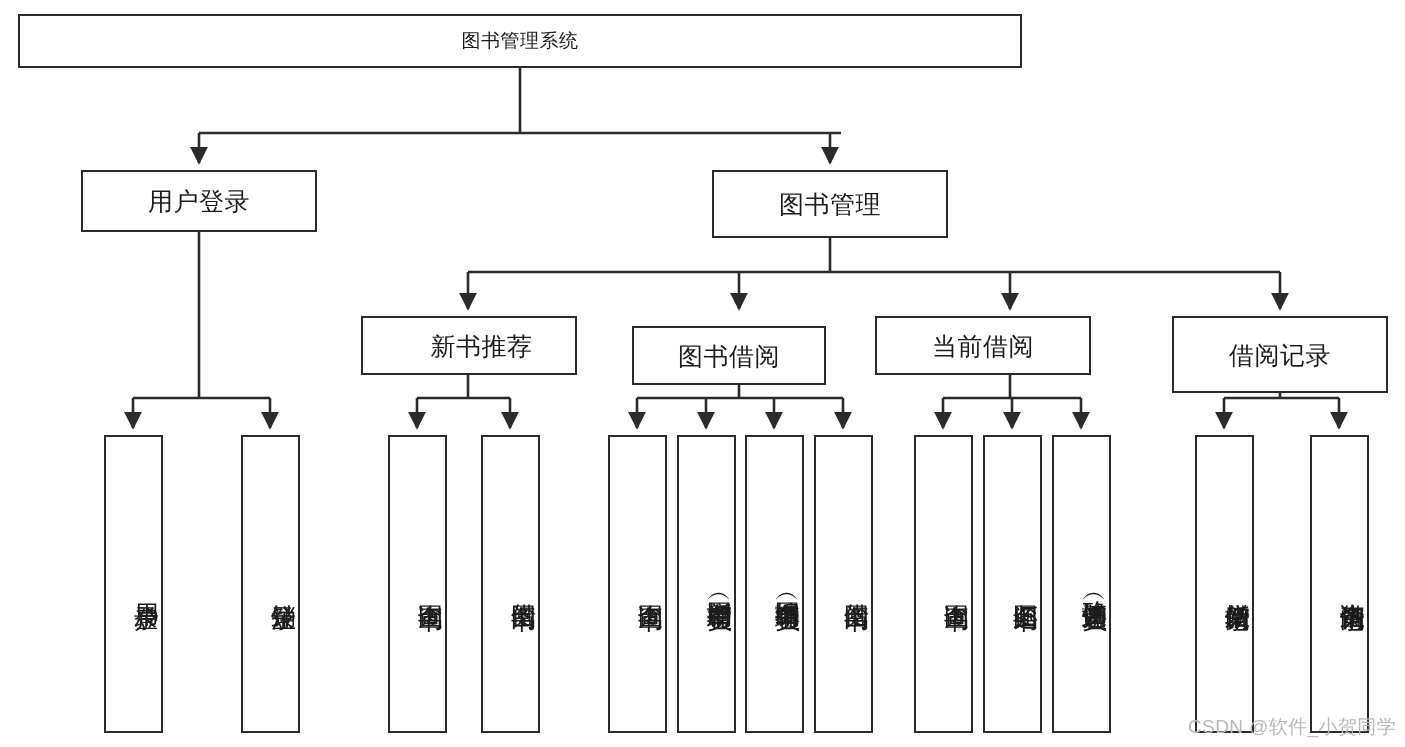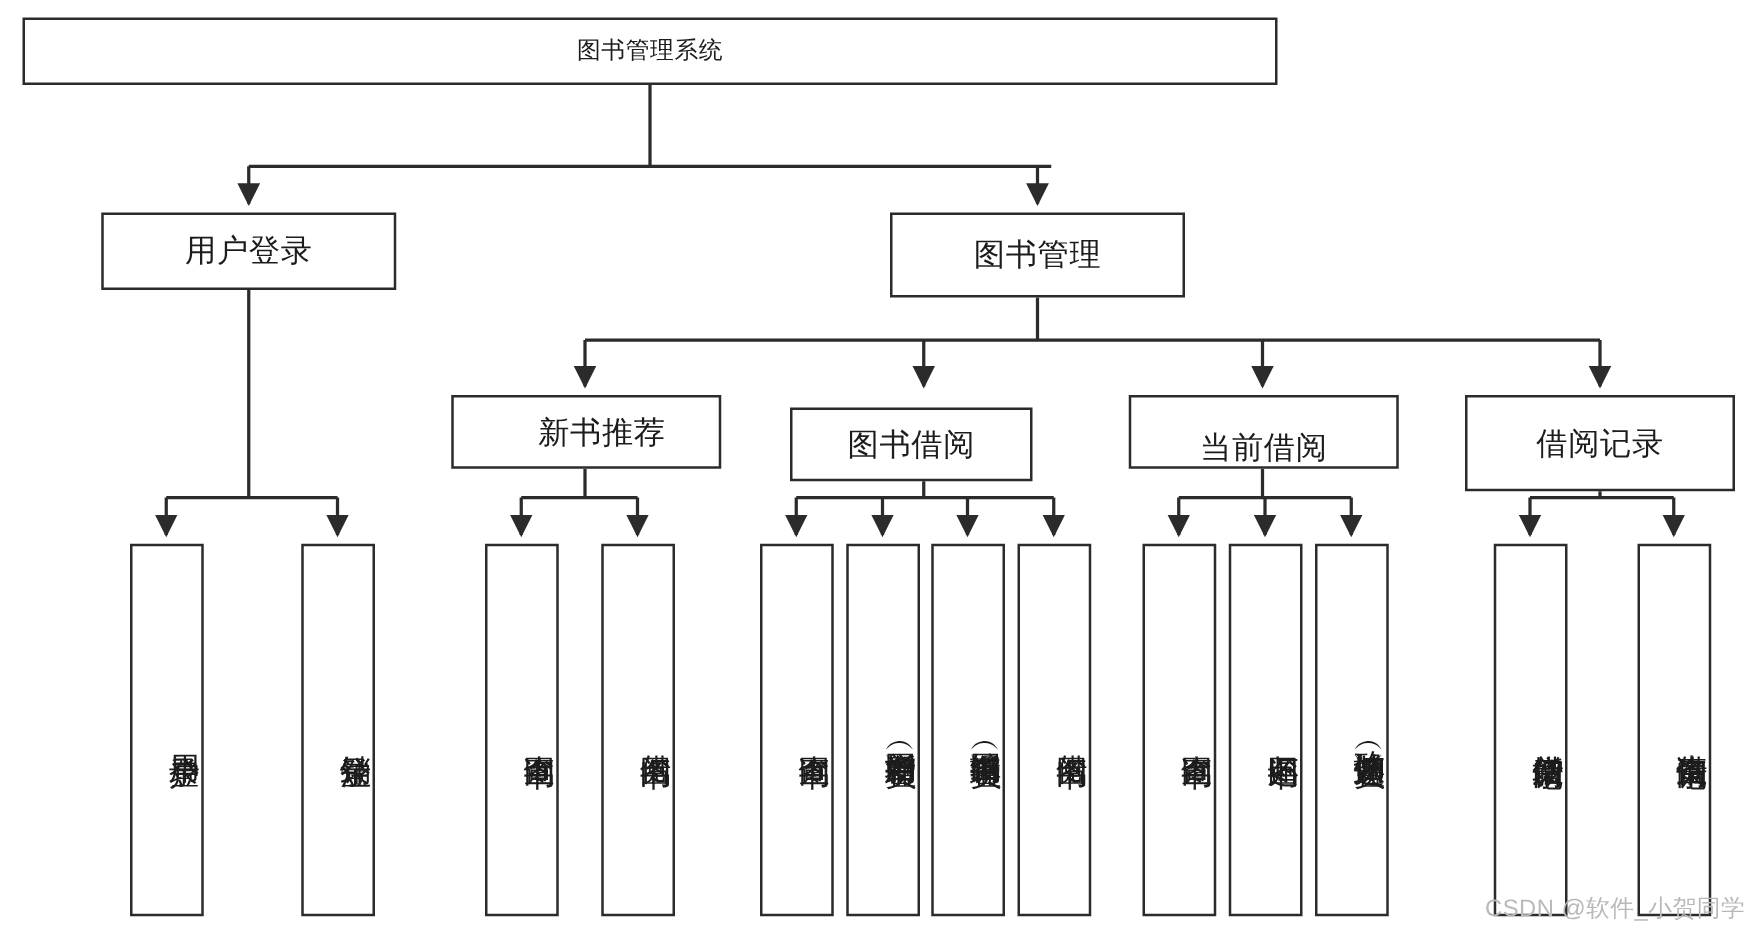--- a/index.html
+++ b/index.html
@@ -137,21 +137,21 @@
   <div class="node node-h" style="left:712px; top:170px; width:236px; height:68px;">
     <span class="node-label">图书管理</span>
   </div>
 
   <div class="node node-h" style="left:361px; top:316px; width:216px; height:59px;padding-left:25px;">
     <span class="node-label">新书推荐</span>
   </div>
   <div class="node node-h" style="left:632px; top:316px; width:194px; height:59px;margin-top:10px;">
     <span class="node-label">图书借阅</span>
   </div>
-  <div class="node node-h" style="left:903px; top:316px; width:216px; height:59px;align-items:flex-end;">
+  <div class="node node-h" style="left:875px; top:316px; width:216px; height:59px;">
     <span class="node-label">当前借阅</span>
   </div>
   <div class="node node-h" style="left:1172px; top:316px; width:216px; height:77px;">
     <span class="node-label">借阅记录</span>
   </div>
 
   <div class="node node-v" style="left:104px; top:435px; width:59px; height:298px;">
     <span class="node-label">用户登录</span>
   </div>
   <div class="node node-v" style="left:241px; top:435px; width:59px; height:298px;">

